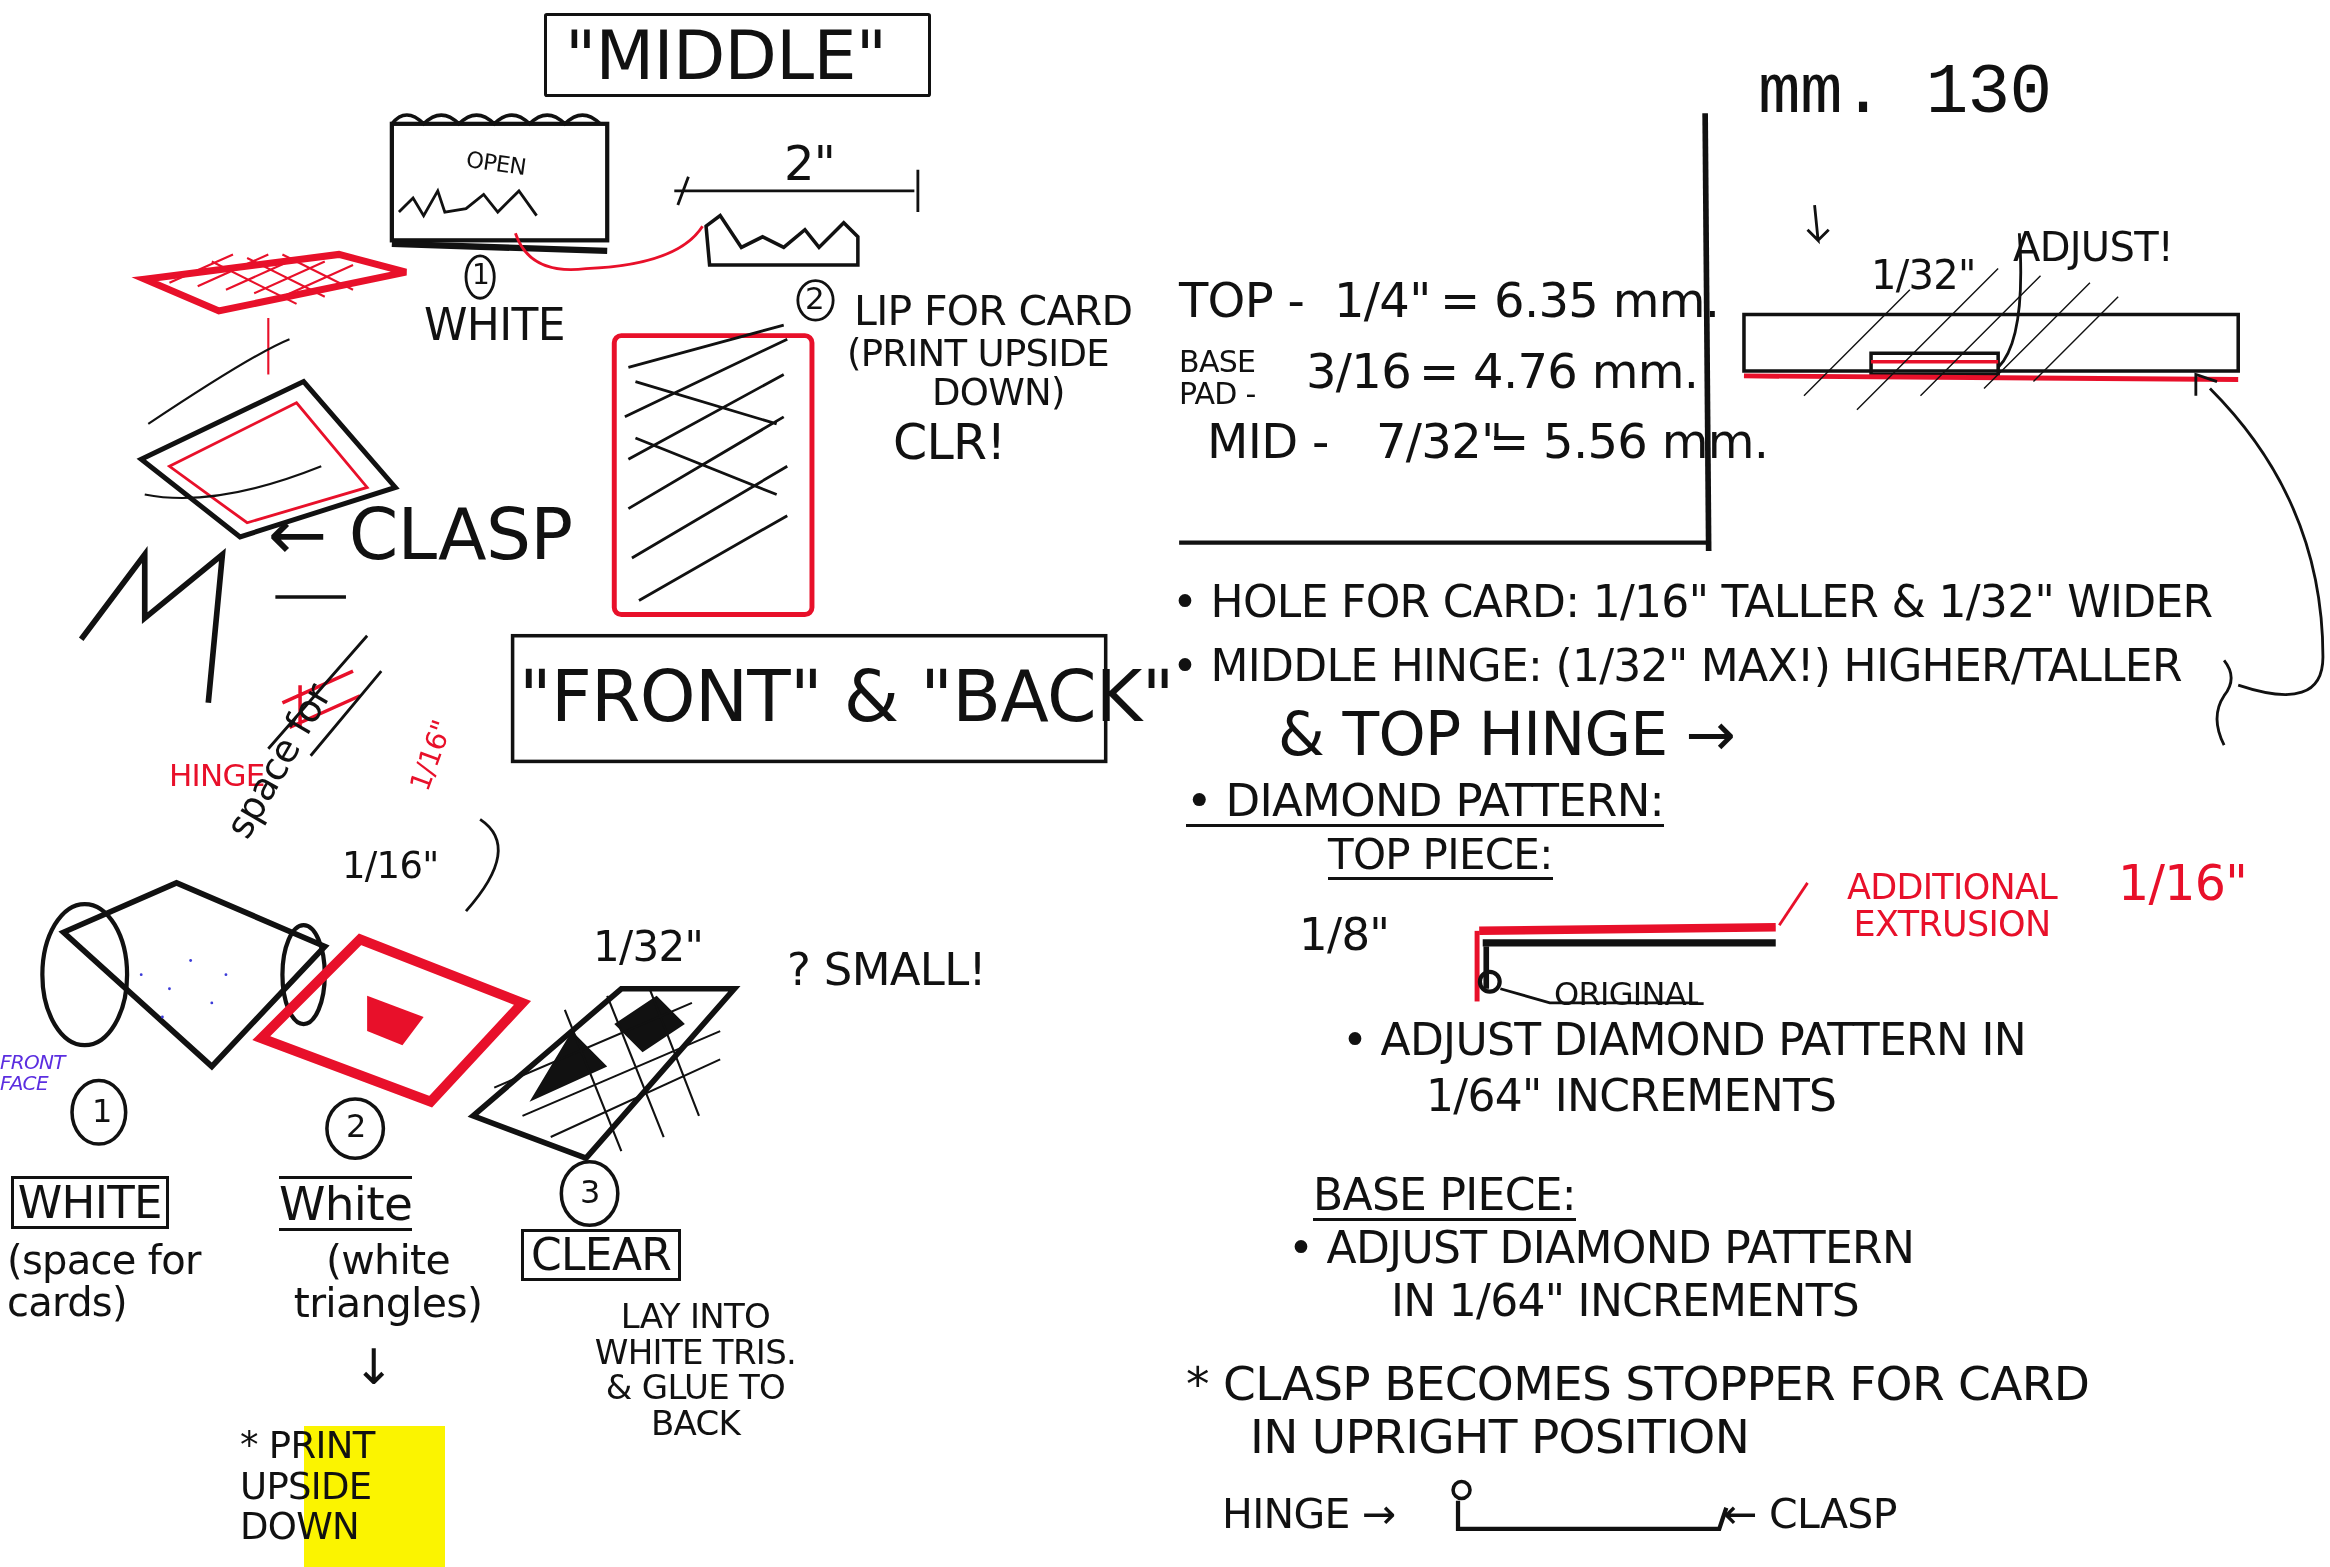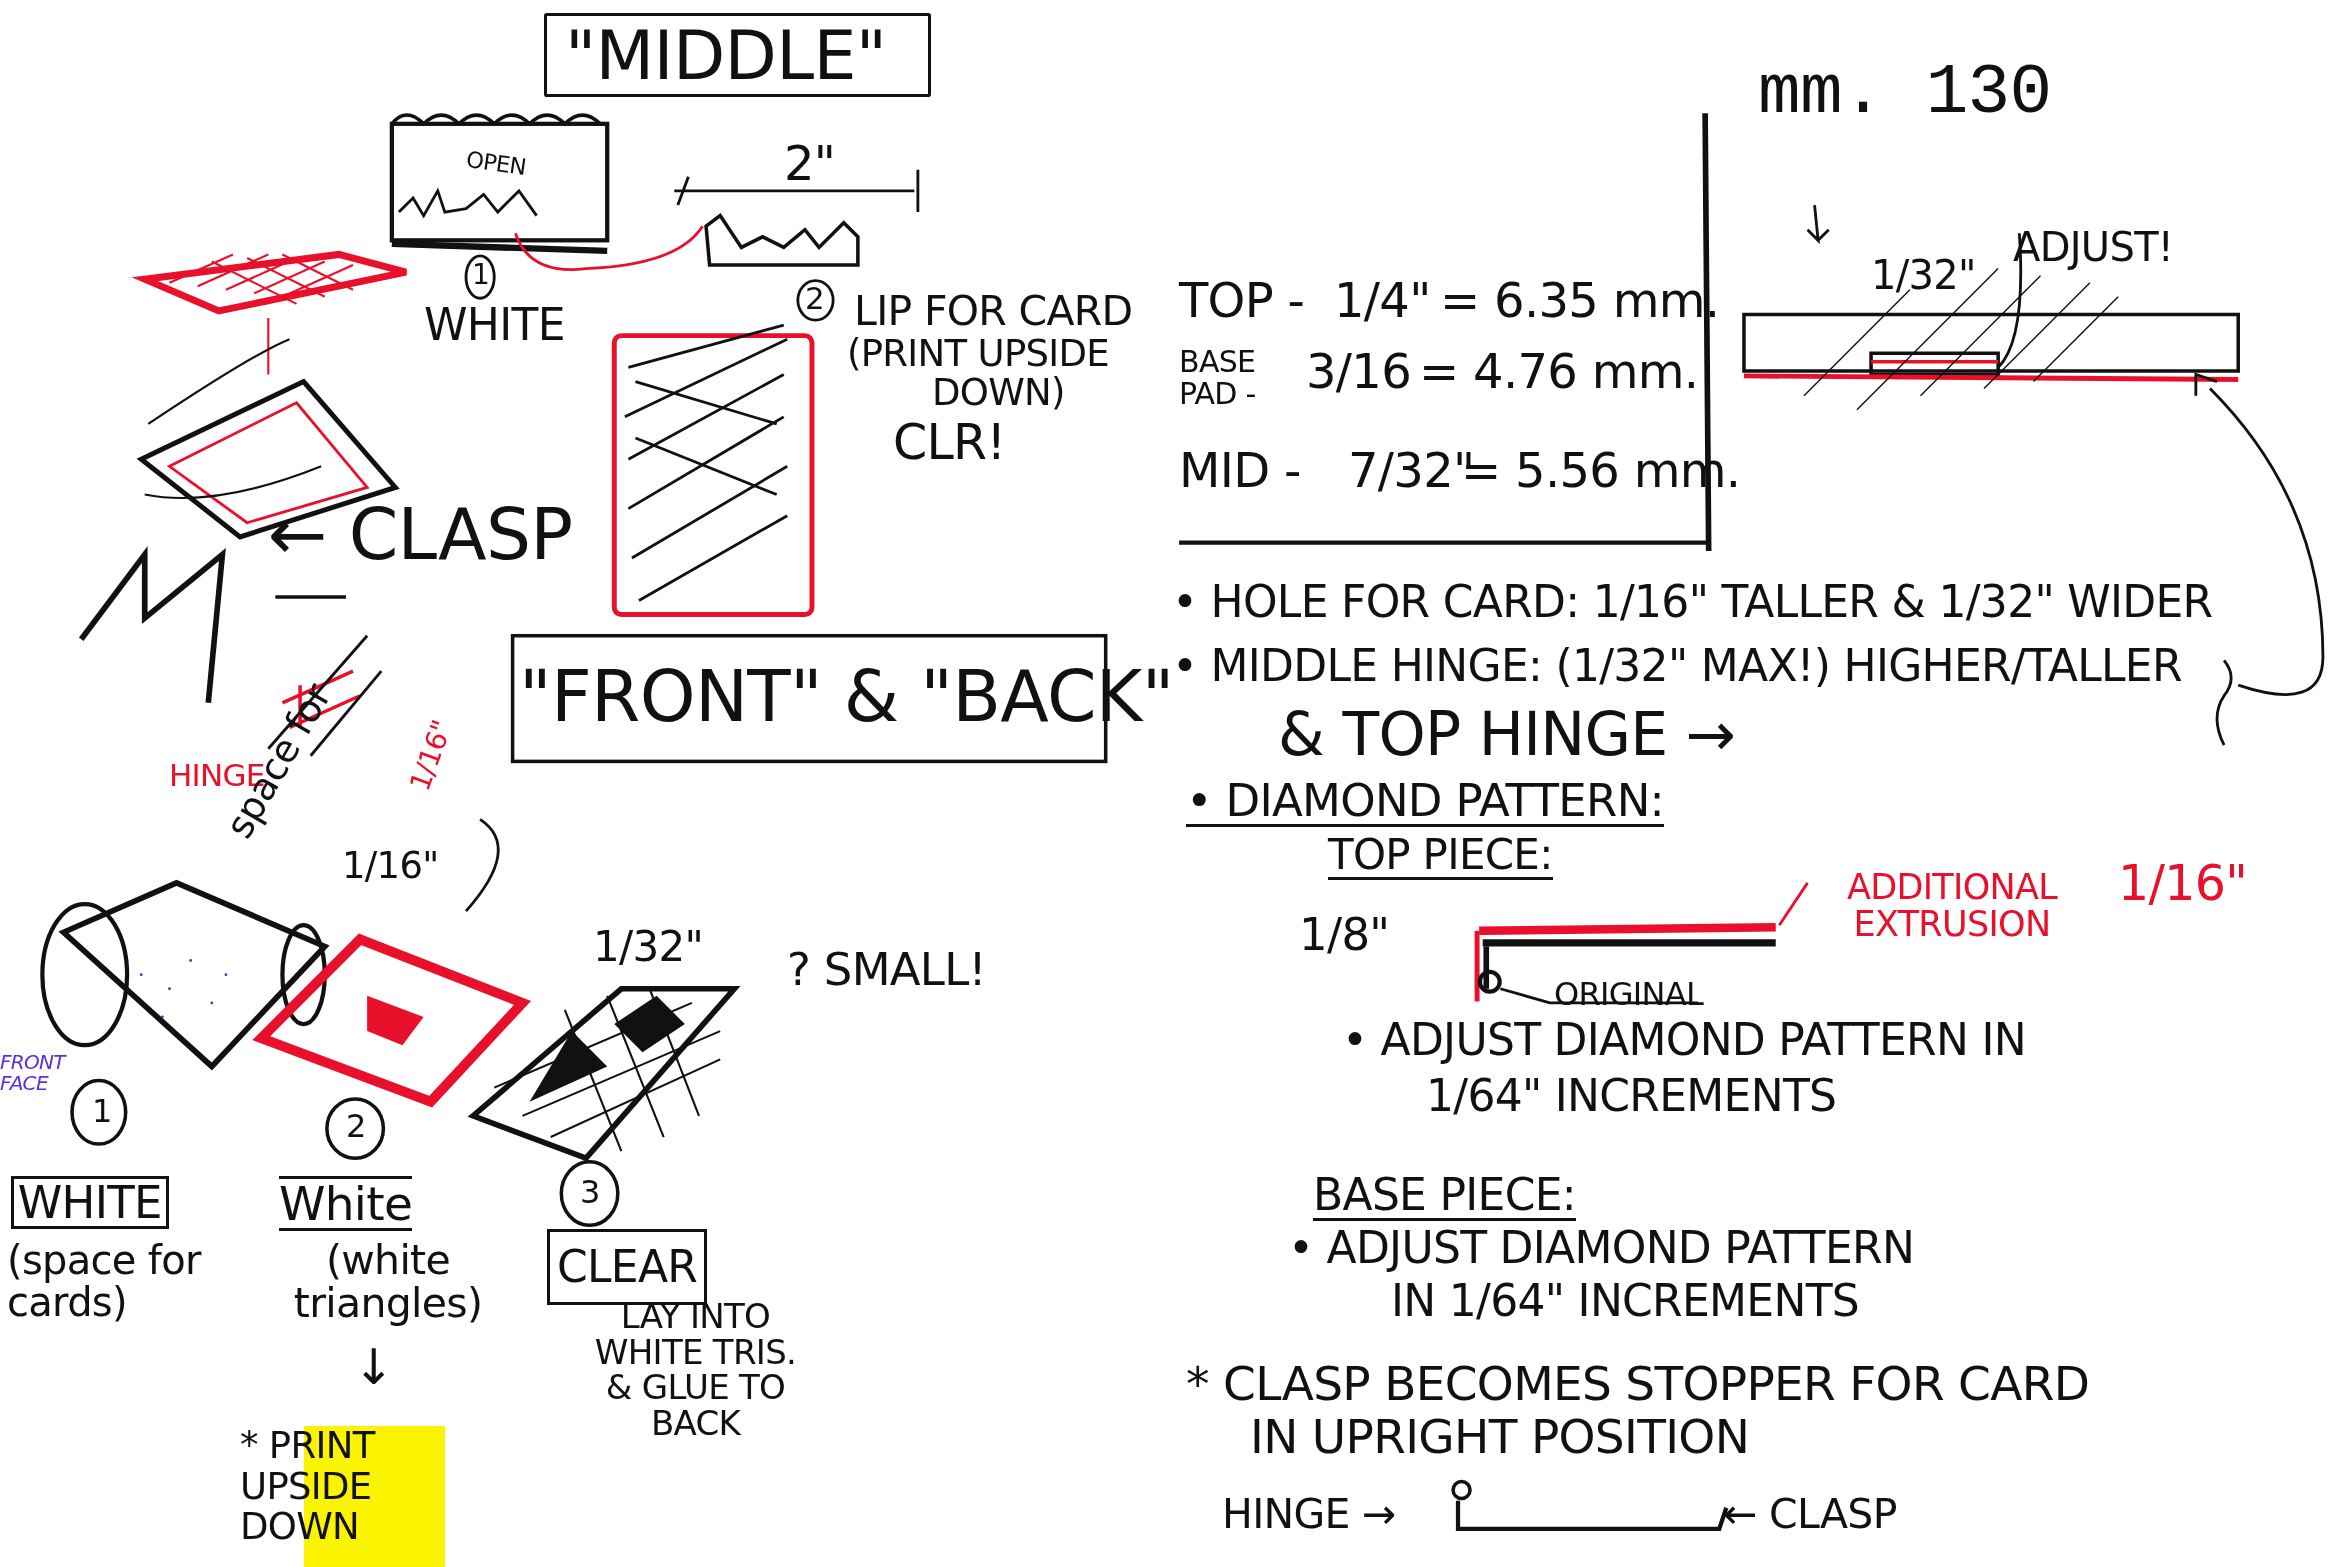--- a/index.html
+++ b/index.html
@@ -127,36 +127,36 @@
 <div class="hw" style="left:92px;top:1095px;font-size:32px;">1</div>
 <div class="hw" style="left:346px;top:1110px;font-size:32px;">2</div>
 <div class="hw" style="left:580px;top:1176px;font-size:32px;">3</div>
 
 <div class="hw" style="left:10.6px;top:1176px;font-size:45px;border:3.5px solid #111;padding:0 4.2px;">WHITE</div>
 <div class="hw" style="left:7px;top:1239px;font-size:40px;width:212px;white-space:normal;">(space for cards)</div>
 <div class="hw" style="left:279px;top:1176px;font-size:47px;border-top:3.5px solid #111;border-bottom:3.5px solid #111;">White</div>
 <div class="hw" style="left:282px;top:1239px;font-size:41px;width:212px;white-space:normal;text-align:center;">(white triangles)</div>
 <div class="hw" style="left:353px;top:1342px;font-size:49px;">↓</div>
 <div class="hw hl" style="left:240px;top:1426px;font-size:37px;width:205px;white-space:normal;line-height:1.1;background:linear-gradient(90deg,#fff 0,#fff 64px,#fbf400 64px);height:168px;overflow:hidden;">* PRINT UPSIDE DOWN</div>
-<div class="hw" style="left:547px;top:1229px;font-size:44px;border:3.5px solid #111;padding:12px 7px;">CLEAR</div>
+<div class="hw" style="left:521px;top:1229px;font-size:44px;border:3.5px solid #111;padding:0 7px;">CLEAR</div>
 <div class="hw" style="left:579px;top:1299px;font-size:34px;width:233px;white-space:normal;text-align:center;">LAY INTO WHITE TRIS. &amp; GLUE TO BACK</div>
 
 <div class="hw" style="left:1758px;top:56px;font-size:71px;font-family:Liberation Mono, monospace;">mm. 130</div>
 <div style="position:absolute;left:1179px;top:275px;">
   <div style="position:absolute;top:0;white-space:nowrap;">
     <span class="hw" style="position:static;font-size:48px;">TOP -</span>
     <span class="hw" style="position:absolute;left:155px;font-size:48px;">1/4"</span>
     <span class="hw" style="position:absolute;left:261px;font-size:48px;">= 6.35 mm.</span>
   </div>
   <div style="position:absolute;top:71px;white-space:nowrap;">
     <span class="hw" style="position:static;font-size:30px;width:120px;display:inline-block;white-space:normal;">BASE PAD -</span>
     <span class="hw" style="position:absolute;left:127px;top:0;font-size:48px;">3/16</span>
     <span class="hw" style="position:absolute;left:240px;top:0;font-size:48px;">= 4.76 mm.</span>
   </div>
-  <div style="position:absolute;top:170px;white-space:nowrap;">
+  <div style="position:absolute;top:141px;white-space:nowrap;margin-left:28px;">
     <span class="hw" style="position:static;font-size:48px;">MID -</span>
     <span class="hw" style="position:absolute;left:169px;font-size:48px;">7/32"</span>
     <span class="hw" style="position:absolute;left:282px;font-size:48px;">= 5.56 mm.</span>
   </div>
 </div>
 
 <div class="hw" style="left:1871px;top:254px;font-size:40px;">1/32"</div>
 <div class="hw" style="left:2013px;top:226px;font-size:40px;">ADJUST!</div>
 
 <div class="hw" style="left:1172px;top:579px;font-size:44px;">• HOLE FOR CARD: 1/16" TALLER &amp; 1/32" WIDER</div>

